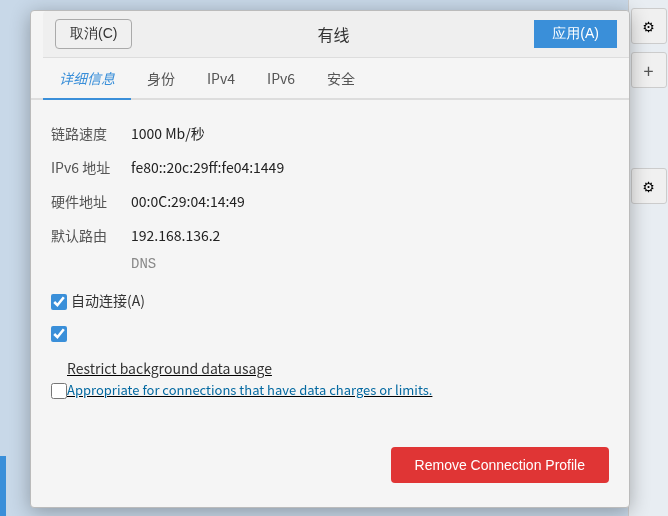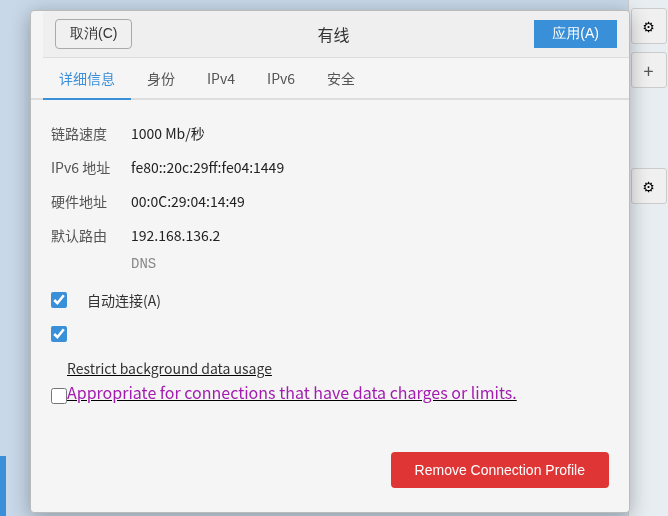--- a/index.html
+++ b/index.html
@@ -121,20 +121,21 @@
       padding: 10px 16px;
       font-size: 14px;
       cursor: pointer;
       color: #555;
       border-bottom: 2px solid transparent;
       margin-bottom: -2px;
     }
     .tab.active {
       color: #3a8fd9;
       border-bottom: 2px solid #3a8fd9;
+      font-style: italic;
     }
 
     
     .content {
       padding: 16px 20px;
     }
 
     
     .info-row {
       display: flex;
@@ -165,25 +166,25 @@
       padding: 4px 0 10px 0;
       color: #888;
       font-size: 14px;
       padding-left: 80px;
       font-family: Liberation Mono, monospace;
     }
 
     
     .checkbox-row {
       display: flex;
-      align-items: center;
+      align-items: flex-end;
       padding: 8px 0;
       font-size: 14px;
       color: #333;
-      gap: 20px;
+      gap: 4px;
     }
     .checkbox-row input[type="checkbox"] {
       width: 16px;
       height: 16px;
       accent-color: #3a8fd9;
     }
 
     
     .restrict-row {
       display: flex;
@@ -196,22 +197,22 @@
       height: 16px;
       margin-top: 2px;
       flex-shrink: 0;
     }
     .restrict-text {}
     .restrict-title {
       font-size: 14px;
       color: #333;
     }
     .restrict-desc {
-      font-size: 16px;
-      color: #a21caf;
+      font-size: 13px;
+      color: #0369a1;
       margin-top: 2px;
     }
 
     
     .remove-btn {
       background: #e03535;
       color: white;
       border: none;
       border-radius: 4px;
       padding: 10px 24px;

